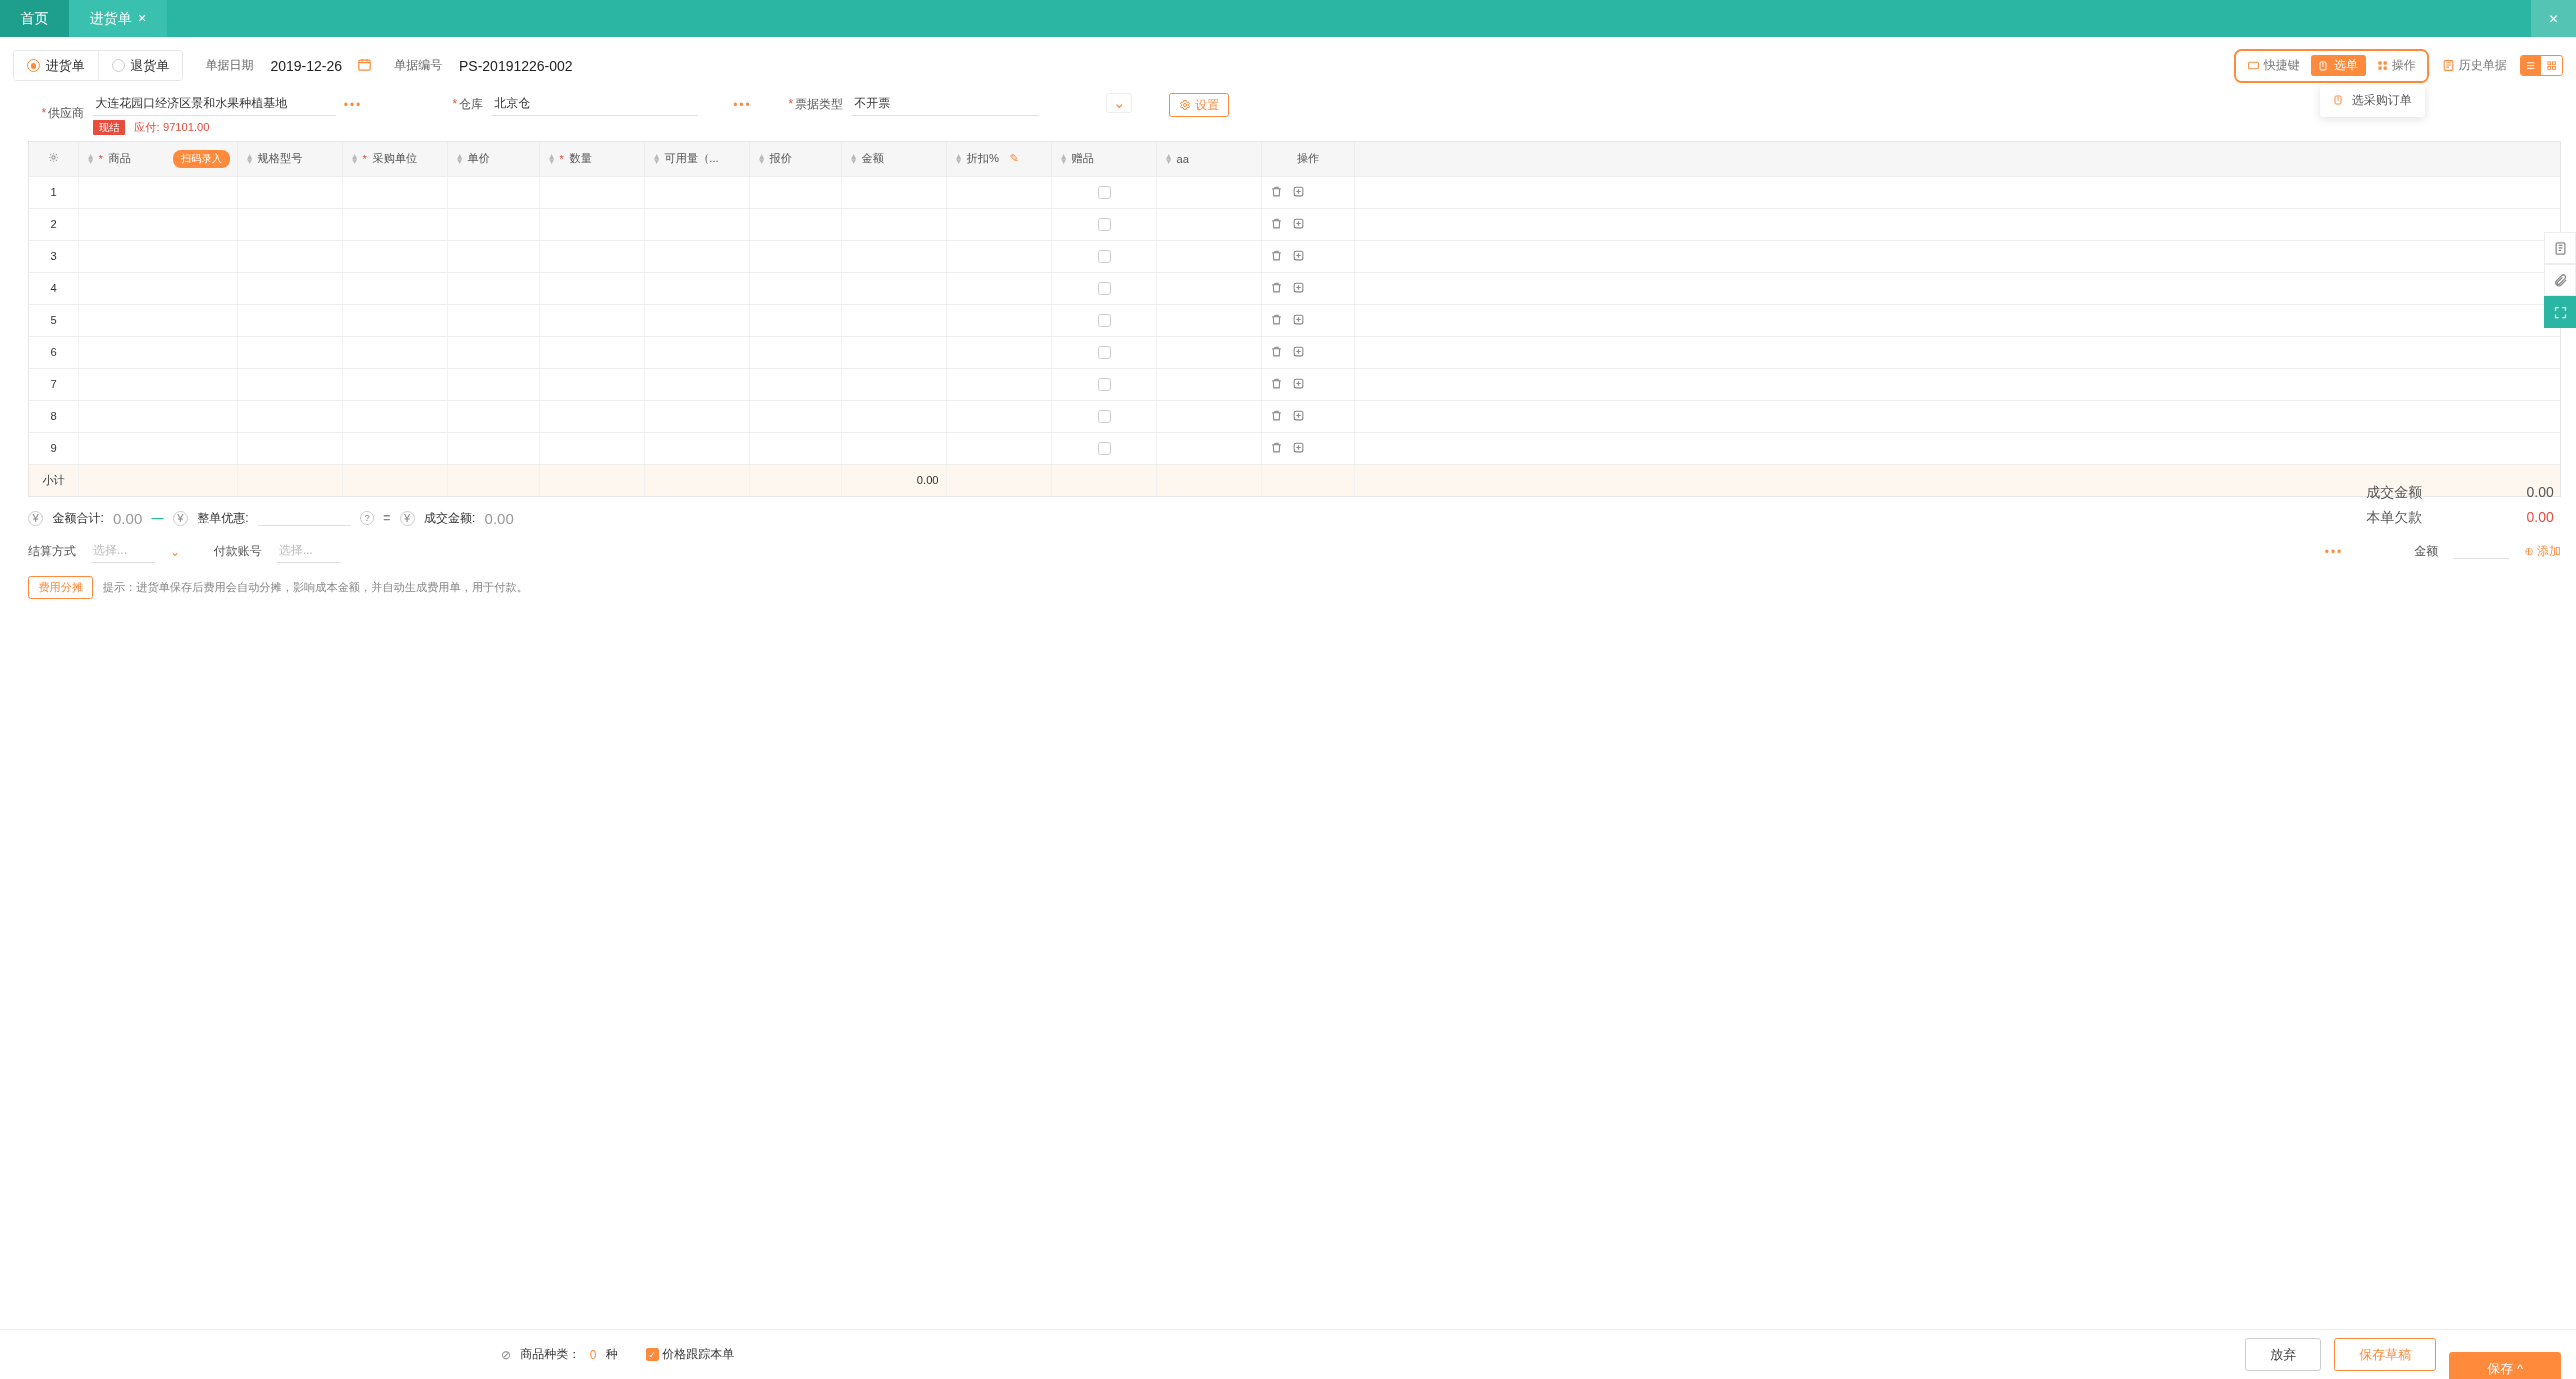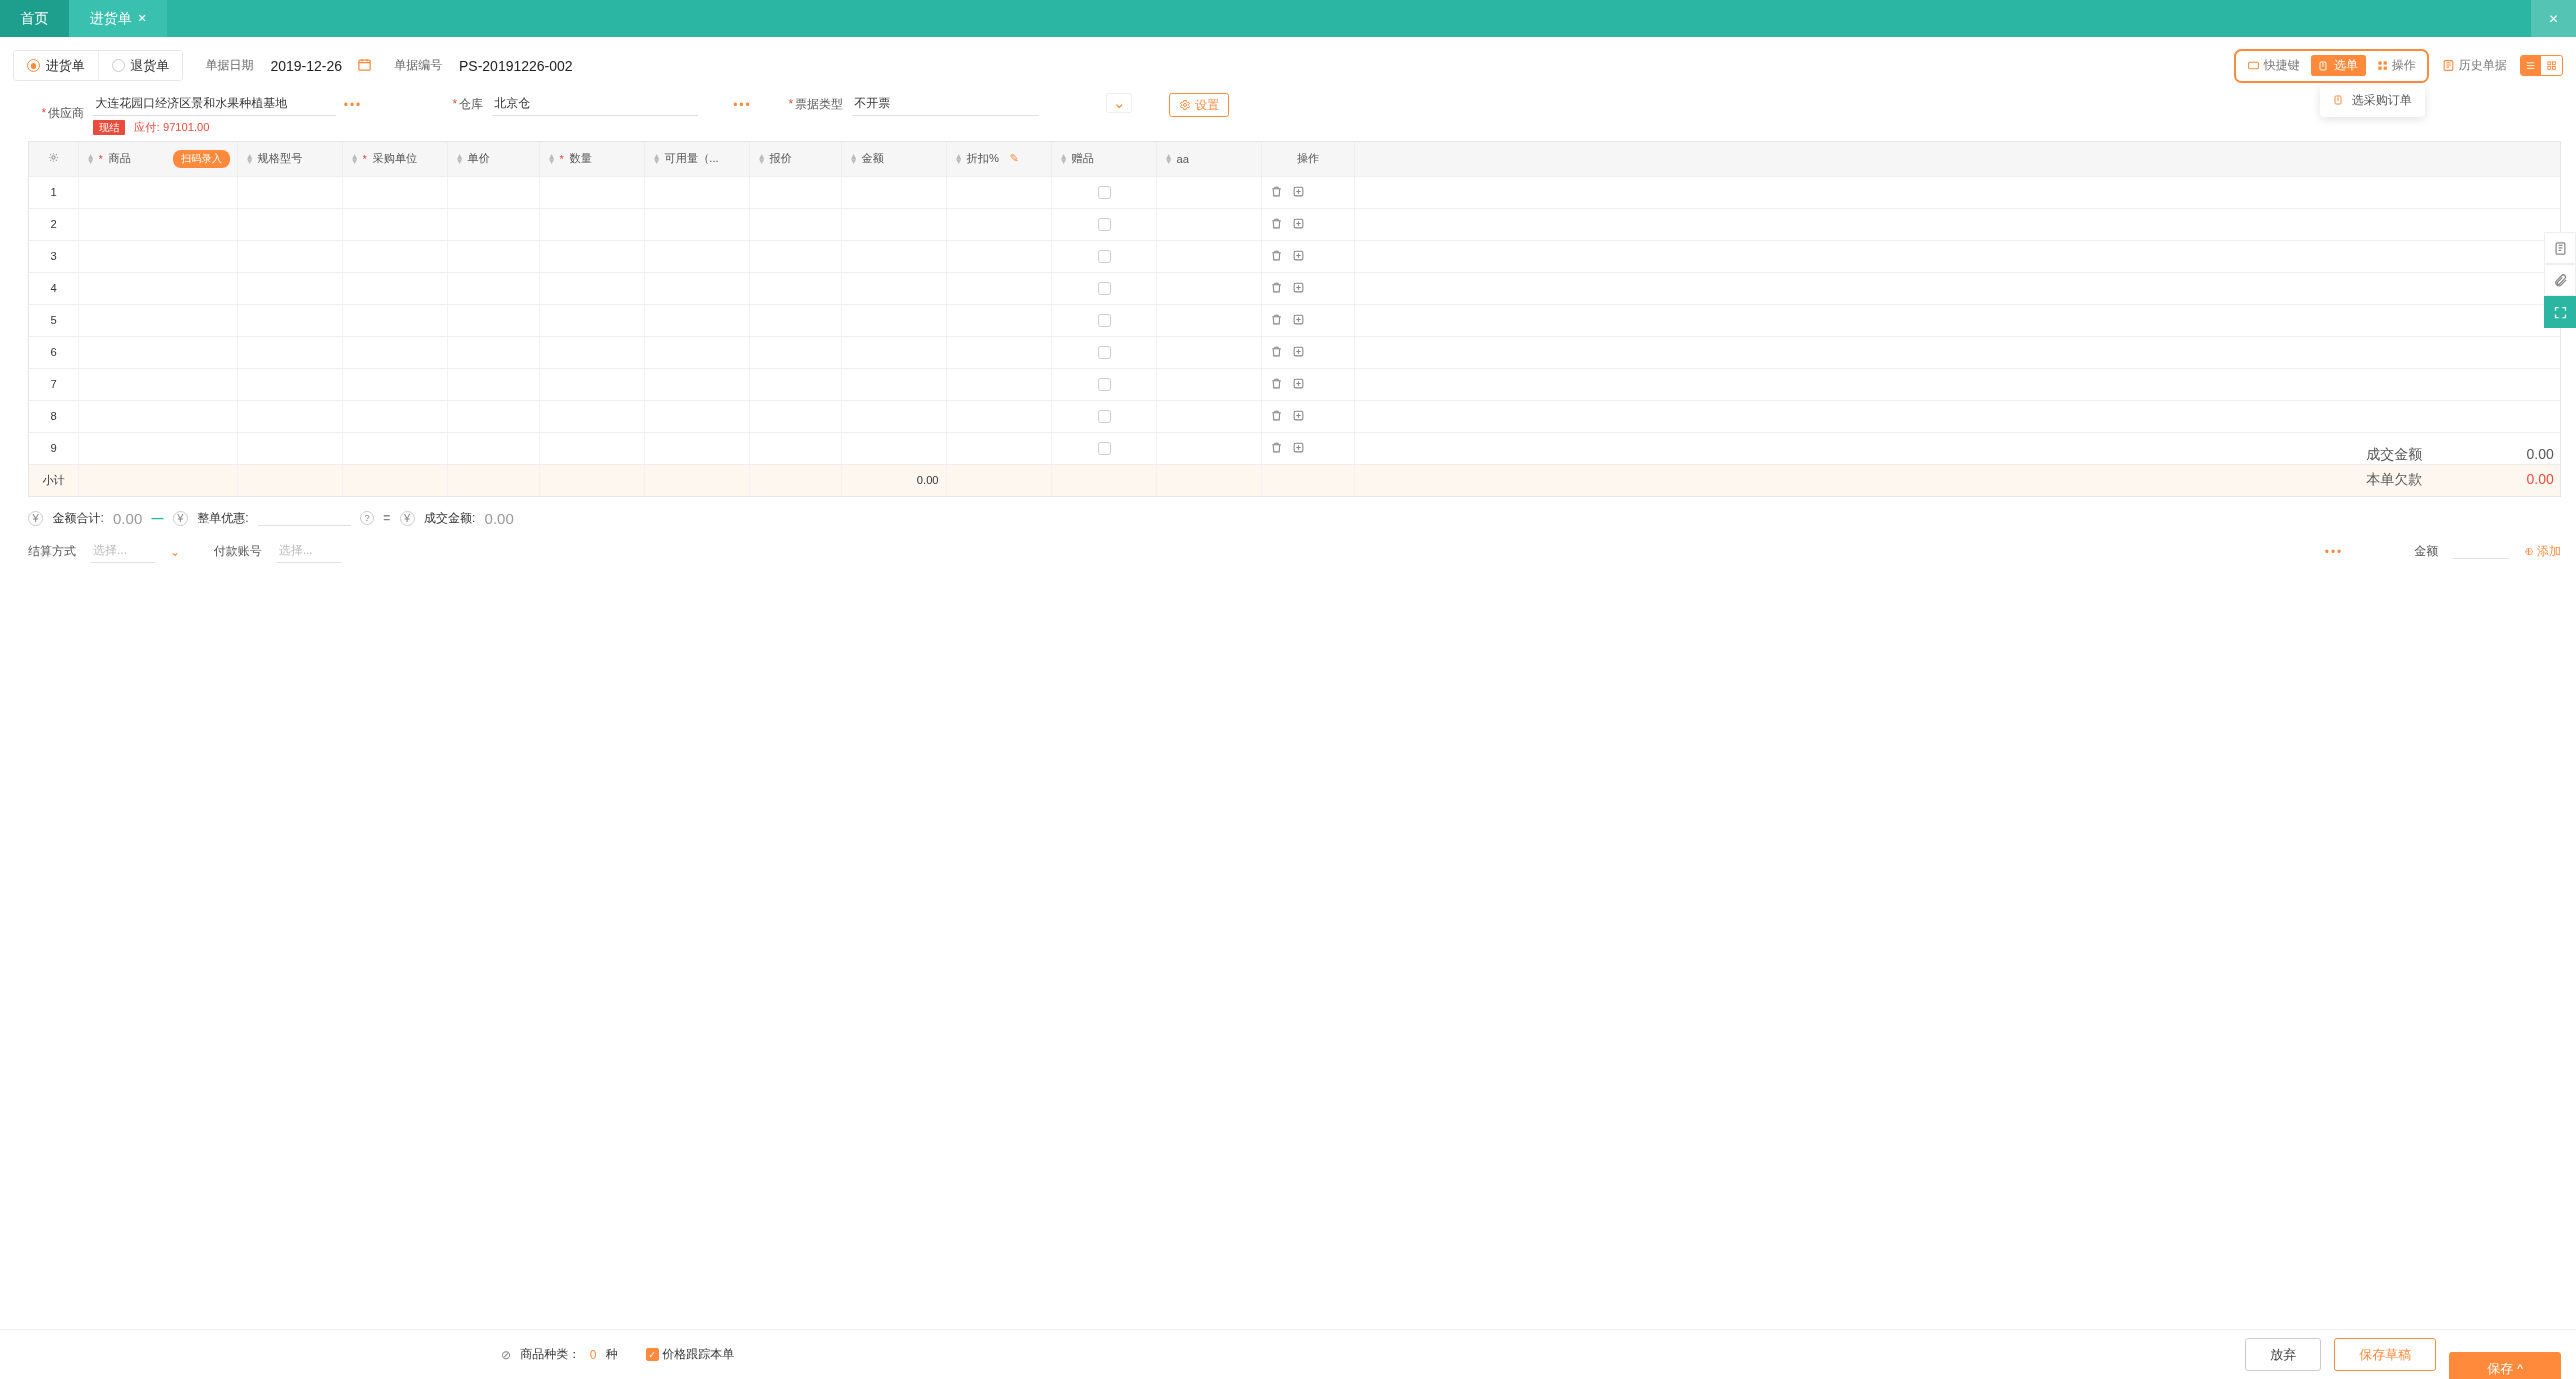--- a/index.html
+++ b/index.html
@@ -73,21 +73,21 @@
   .big-num{color:#999;font-size:15px;}
 
   .settle-row{display:flex;align-items:center;gap:15px;padding:7.5px 7.5px 5.6px 20.6px;color:#555;}
   .sel-empty{color:#bbb; border-bottom:0.9px solid #e0e0e0; padding:1.9px 28px 3.7px 1.9px;}
   .chev{color:#ff8a3c;}
   .add-link{color:#ff8a3c;cursor:pointer;}
 
   .tip-row{display:flex;align-items:center;gap:9.3px;padding:7.5px 7.5px 0 20.6px;color:#888;font-size:11.2px;}
   .fee-btn{border:0.9px solid #ff8a3c;color:#ff8a3c;padding:2.8px 9.3px;border-radius:2.8px;cursor:pointer;}
 
-  .summary-box{position:absolute; right:13px; bottom:67px; width:206px; padding:9.3px; color:#555;}
+  .summary-box{position:absolute; right:13px; bottom:59px; width:206px; padding:9.3px; color:#555;}
   .summary-box .line{display:flex; justify-content:space-between; padding:3.7px 0; font-size:14px;}
   .summary-box .red{color:#e74c3c;}
 
   .footer{position:fixed; bottom:0; left:0; right:0; height:50px; border-top:0.9px solid #eee; background:#fff; display:flex; align-items:center; padding:0 15px; gap:13px;}
   .footer .left{display:flex;align-items:center;gap:9.3px;margin-left:486px;}
   .footer .spacer{flex:1;}
   .btn{padding:6.5px 24px;border-radius:2.8px;cursor:pointer;font-size:13px;}
   .btn-outline{border:0.9px solid #ccc;color:#444;background:#fff;}
   .btn-outline-orange{border:0.9px solid #ff8a3c;color:#ff8a3c;background:#fff;}
   .btn-orange{background:#ff8a3c;color:#fff;border:0.9px solid #ff8a3c;padding:6.5px 37px;margin-top:28px;}
@@ -563,20 +563,24 @@
     <span class="sel-empty"><span>选择...</span></span>
     <span class="chev">⌄</span>
     <span style="margin-left:18.7px;">付款账号</span>
     <span class="sel-empty"><span>选择...</span></span>
     <span class="dots">•••</span>
     <span style="margin-left:56px;">金额</span>
     <span style="width:56px;border-bottom:0.9px solid #e0e0e0;">&nbsp;</span>
     <span class="add-link">⊕ <span>添加</span></span>
   </div>
 
+  <div class="tip-row">
+    <span class="fee-btn">费用分摊</span>
+    <span>提示：进货单保存后费用会自动分摊，影响成本金额，并自动生成费用单，用于付款。</span>
+  </div>
 
   <div class="summary-box">
     <div class="line">
         <span>成交金额</span>
         <span>0.00</span>
       </div>
     <div class="line">
         <span>本单欠款</span>
         <span class="red">0.00</span>
       </div>

